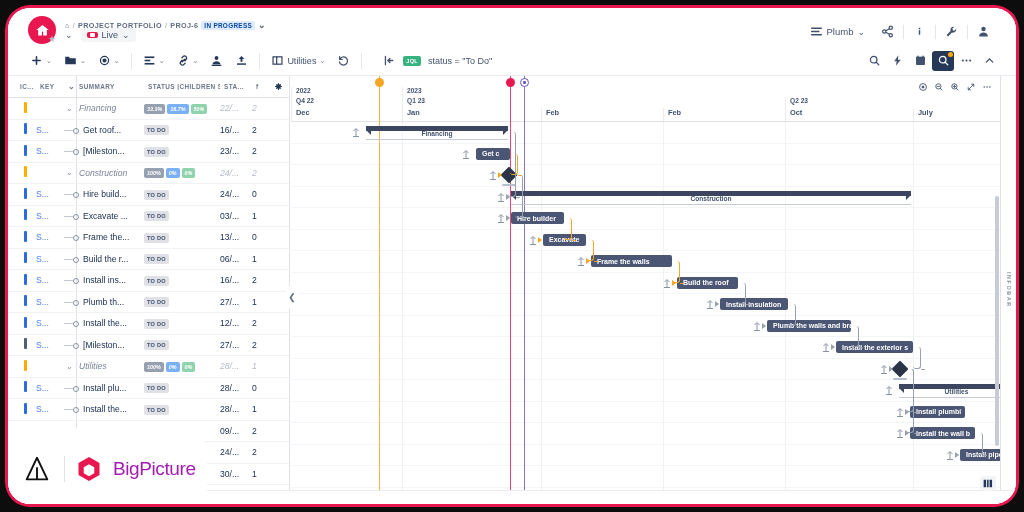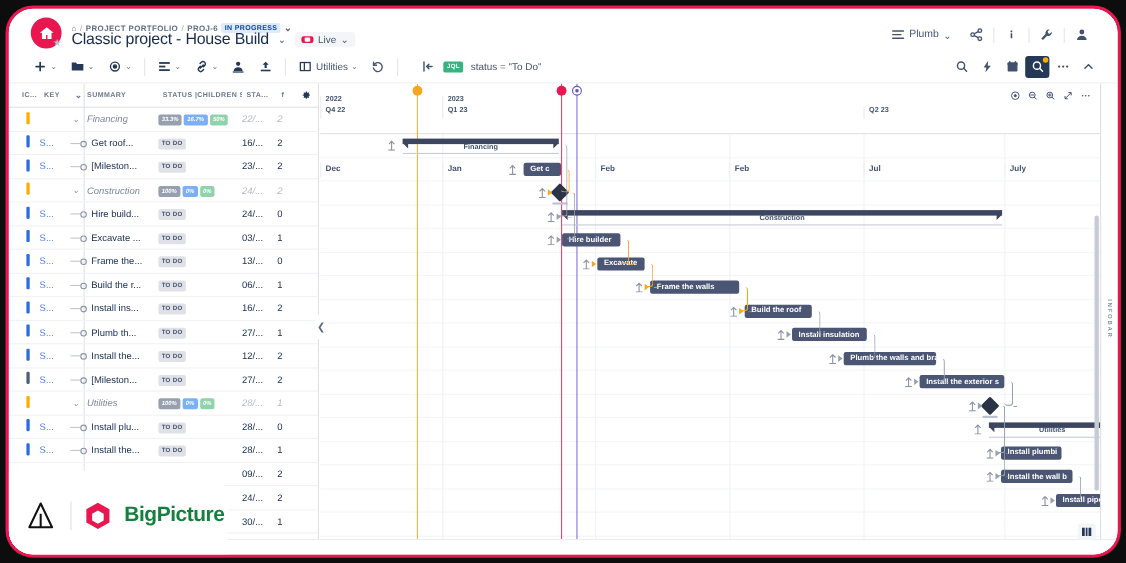--- a/index.html
+++ b/index.html
@@ -97,21 +97,21 @@
      display:flex; align-items:center; justify-content:center; color:#5e6c84; font-size:9px;
      background:#fff; z-index:6; }
 
   
   .gantt { position:absolute; left:283px; top:68px; right:16px; bottom:0; background:#fff;
      overflow:hidden; }
   .tl-head { position:absolute; left:0; top:0; right:0; height:46px; background:#fff;
      border-bottom:1px solid #dfe1e6; }
   .tl-row { position:absolute; left:0; right:0; height:10px; font-size:6.6px; color:#42526e;
      font-weight:700; }
-  .tl-row.r1 { top:11px; } .tl-row.r2 { top:21px; } .tl-row.r3 { top:32px; font-size:7.4px;margin-top:40px;}
+  .tl-row.r1 { top:11px; } .tl-row.r2 { top:21px; } .tl-row.r3 { top:32px; font-size:7.4px;}
   .tl-cell { position:absolute; top:0; padding-left:4px; border-left:1px solid #ebecf0; height:11px;
      white-space:nowrap; }
   .tl-row.r3 .tl-cell { height:13px; }
   .zoom-tools { position:absolute; right:6px; top:3px; display:flex; gap:1px; }
   .zt { width:15px; height:15px; display:flex; align-items:center; justify-content:center;
      color:#42526e; border-radius:3px; }
 
   .canvas { position:absolute; left:0; top:46px; right:0; bottom:0; }
   .vline { position:absolute; top:-46px; bottom:0; width:1px; }
   .lane { position:absolute; left:0; right:0; height:21.5px; border-bottom:1px solid #f4f5f7; }
@@ -157,21 +157,21 @@
      border-top:1px solid #ebecf0; }
   .bp-bottom-ico { position:absolute; right:20px; bottom:13px; width:16px; height:15px;
      background:#f4f5f7; border-radius:3px; display:flex; align-items:center; justify-content:center;
      color:#253858; }
 
   
   .wm { position:absolute; left:-6px; bottom:-6px; width:205px; height:82px; background:#fff;
      border-top-right-radius:26px; display:flex; align-items:center; gap:12px; padding-left:20px;
      z-index:20; }
   .wm-hex { width:24px; height:26px; }
-  .wm-txt { font-size:19px; font-weight:700; color:#15803d; letter-spacing:-.4px; }
+  .wm-txt { font-size:19px; font-weight:400; color:#a21caf; letter-spacing:-.4px; }
   .wm-div { width:1px; height:26px; background:#dfe1e6; }
 </style>
 </head>
 <body>
 
 <div id="frame">
 <div id="clip">
 
   <div class="topbar">
     <div class="proj-logo">
@@ -185,21 +185,20 @@
       <span>⌂</span>
       <span class="sep">/</span>
       <a href="#">PROJECT PORTFOLIO</a>
       <span class="sep">/</span>
       <a href="#">PROJ-6</a>
       <span class="badge-prog">IN PROGRESS</span>
       <span class="caret">⌄</span>
     </div>
 
     <div class="title-row">
-      <span class="pg-title">Classic project - House Build</span>
       <span class="caret">⌄</span>
       <span class="live-chip">
         <span class="live-dot"></span>
         <span>Live</span>
         <span class="caret">⌄</span>
       </span>
     </div>
 
     <div class="top-right">
       <div class="tr-item">
@@ -716,21 +715,21 @@
       <div class="tl-row r2" id="tl-quarters">
             <div class="tl-cell" style="left: 0px;">Q4 22</div>
             <div class="tl-cell" style="left: 111px;">Q1 23</div>
             <div class="tl-cell" style="left: 494px;">Q2 23</div>
           </div>
       <div class="tl-row r3" id="tl-months">
             <div class="tl-cell" style="left: 0px;">Dec</div>
             <div class="tl-cell" style="left: 111px;">Jan</div>
             <div class="tl-cell" style="left: 250px;">Feb</div>
             <div class="tl-cell" style="left: 372px;">Feb</div>
-            <div class="tl-cell" style="left: 494px;">Jul</div>
+            <div class="tl-cell" style="left: 494px;">Oct</div>
             <div class="tl-cell" style="left: 622px;">July</div>
           </div>
       <div class="zoom-tools">
         <div class="zt">
           <svg width="10" height="10" viewBox="0 0 16 16" fill="none" stroke="#42526e" stroke-width="1.4">
                 <circle cx="8" cy="8" r="5.5"></circle>
                 <circle cx="8" cy="8" r="1.6" fill="#42526e"></circle>
               </svg>
             </div>
         <div class="zt">

